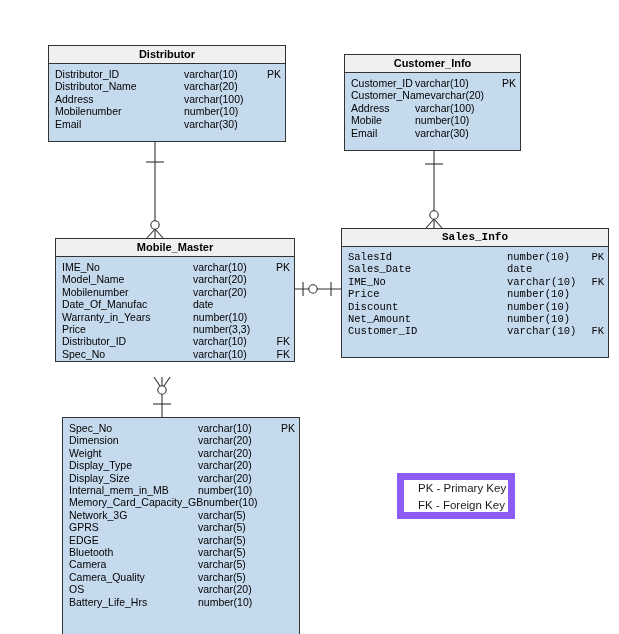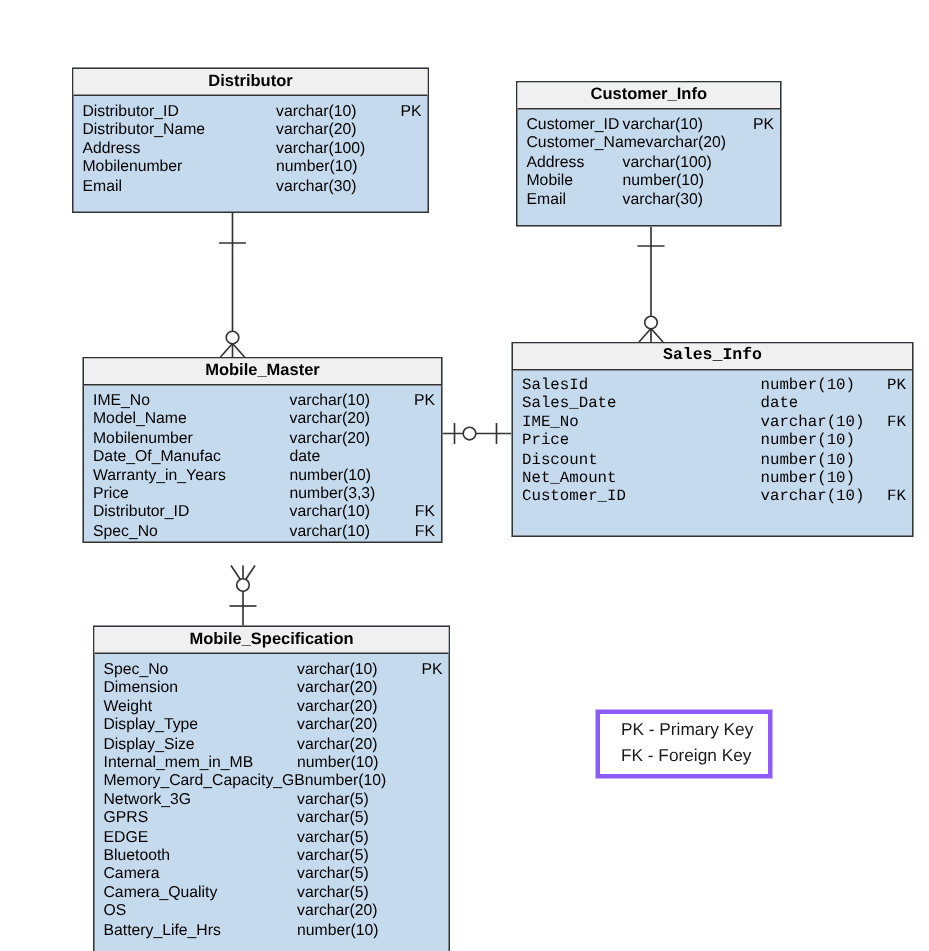--- a/index.html
+++ b/index.html
@@ -76,27 +76,27 @@
     width: 20px;
     text-align: right;
     padding-left: 3px;
   }
   
   .left-type .attr-type { width: 74px; }
   .right-type .attr-type { width: 78px; }
 
   .legend {
     position: absolute;
-    border: 3px solid #8b5cf6;
+    border: 7px solid #8b5cf6;
     background: #ffffff;
     box-sizing: border-box;
     z-index: 2;
     display: flex;
     flex-direction: column;
-    justify-content: center;
+    justify-content: flex-start;
     padding-left: 14px;
   }
   .legend-line {
     font-size: 11.5px;
     line-height: 17px;
     color: #1a1a1a;
   }
 </style>
 </head>
 <body>
@@ -304,21 +304,20 @@
           </div>
           <div class="attr-row">
             <span class="attr-name">Customer_ID</span>
             <span class="attr-spacer"></span>
             <span class="attr-type">varchar(10)</span>
             <span class="attr-key">FK</span>
           </div>
         </div>
       </div>
       <div class="entity left-type" style="left: 62px; top: 385px; width: 238px; height: 240px;">
-        <div class="entity-header">Mobile_Specification</div>
         <div class="entity-body">
           <div class="attr-row">
             <span class="attr-name">Spec_No</span>
             <span class="attr-spacer"></span>
             <span class="attr-type">varchar(10)</span>
             <span class="attr-key">PK</span>
           </div>
           <div class="attr-row">
             <span class="attr-name">Dimension</span>
             <span class="attr-spacer"></span>

